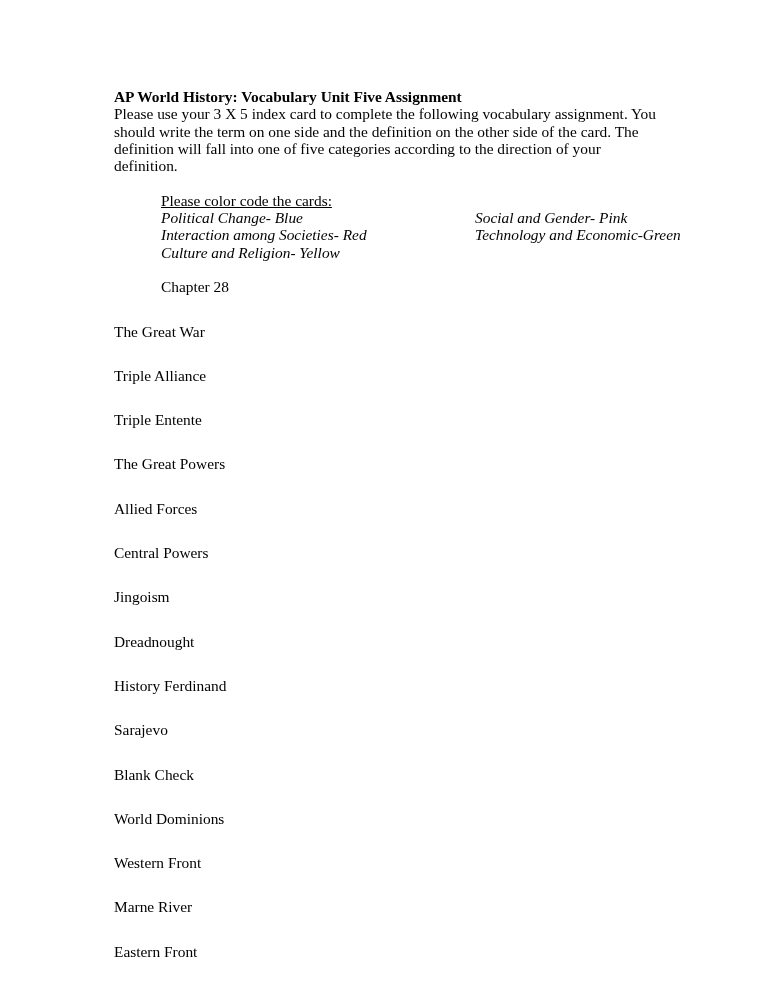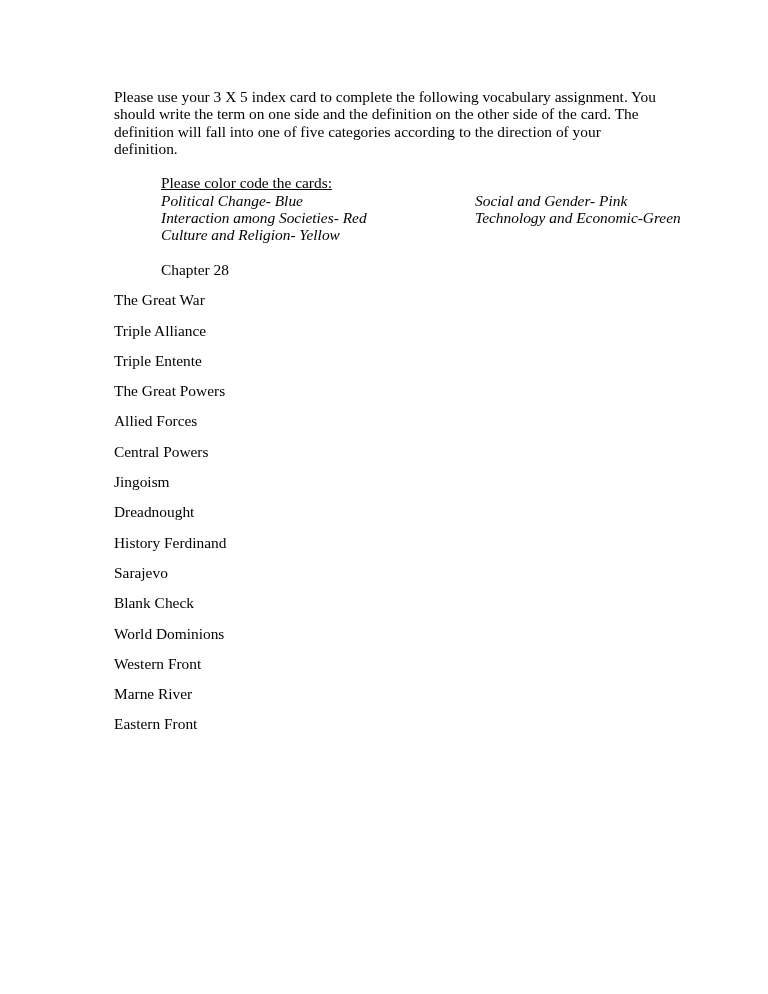--- a/index.html
+++ b/index.html
@@ -47,29 +47,30 @@
     font-style: italic;
   }
   .col-left {
     width: 314px;
     flex: 0 0 314px;
   }
   .col-right {
     flex: 1 1 auto;
   }
   .terms .line {
-    margin-top: 13px;
+    margin-top: 27px;
   }
 </style>
 </head>
 <body>
 
 <div class="page">
   <div class="content">
 
+    <div class="line title">AP World History: Vocabulary Unit Five Assignment</div>
 
     <div>
         <div class="line">Please use your 3 X 5 index card to complete the following vocabulary assignment. You</div>
         <div class="line">should write the term on one side and the definition on the other side of the card. The</div>
         <div class="line">definition will fall into one of five categories according to the direction of your</div>
         <div class="line">definition.</div>
       </div>
 
     <div class="gap-before">
       <div class="line underline">Please color code the cards:</div>

